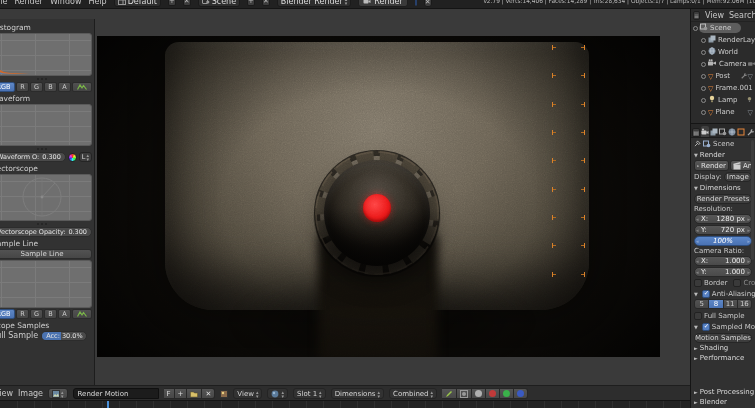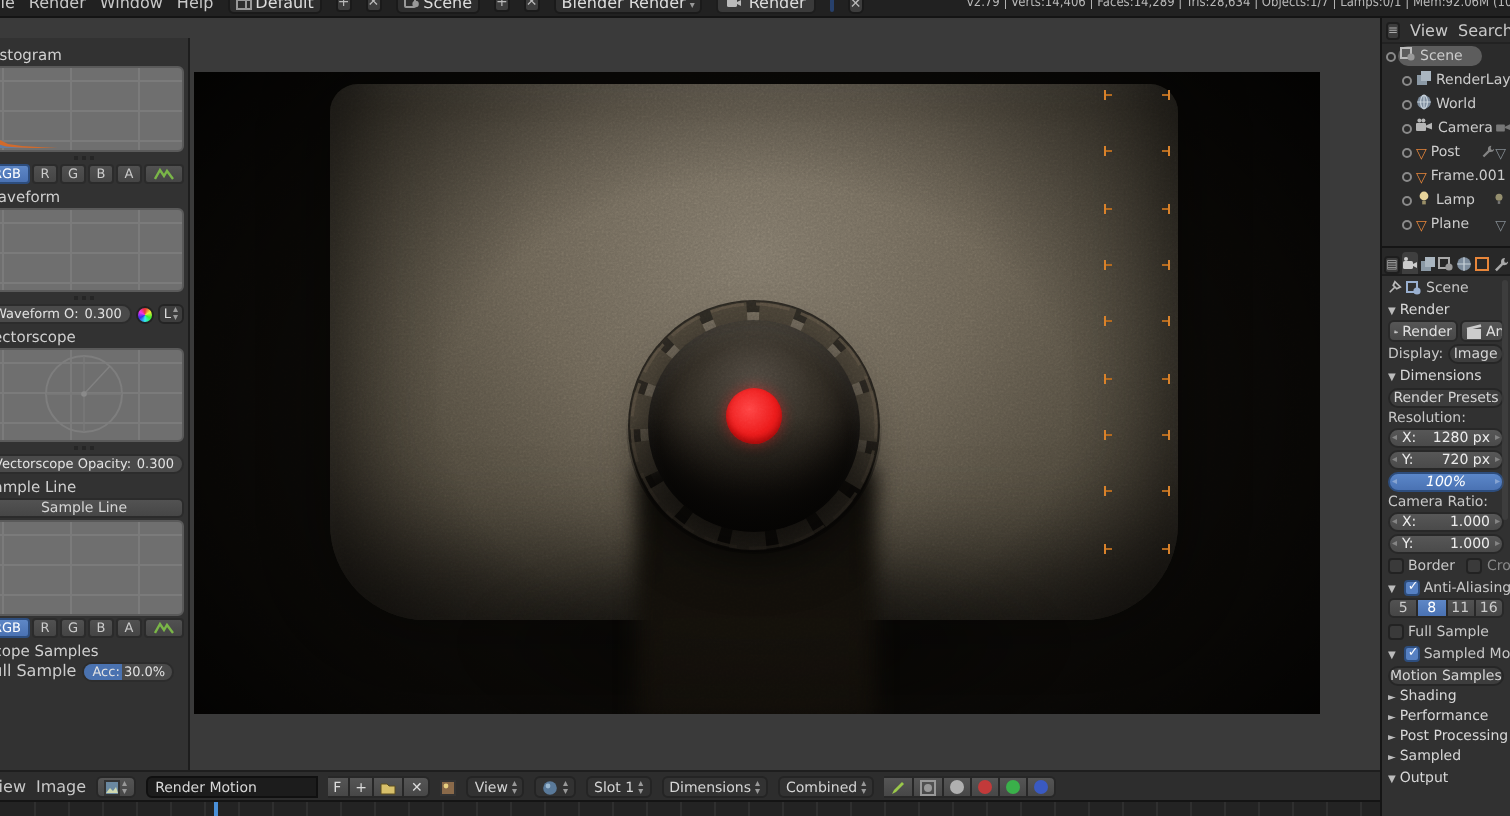--- a/index.html
+++ b/index.html
@@ -686,25 +686,25 @@
     <div class="p-row">
         <span class="menu-pill">Motion Samples: 30</span>
       </div>
     <div id="collapsed-panels">
         <div class="p-row" style="height:10px;">
           <span class="p-title arrow-closed">Shading</span>
         </div>
         <div class="p-row" style="height:10px;">
           <span class="p-title arrow-closed">Performance</span>
         </div>
-        <div class="p-row" style="height:10px;">
+        <div class="p-row" style="height:10px;margin-top:24px;">
           <span class="p-title arrow-closed">Post Processing</span>
         </div>
         <div class="p-row" style="height:10px;">
-          <span class="p-title arrow-closed">Sampled</span>
+          <span class="p-title arrow-closed">Blender</span>
         </div>
       </div>
     <div class="p-row">
         <span class="p-title arrow-open">Output</span>
       </div>
     <div class="pscroll"></div>
   </aside>
 
 </div>
 

